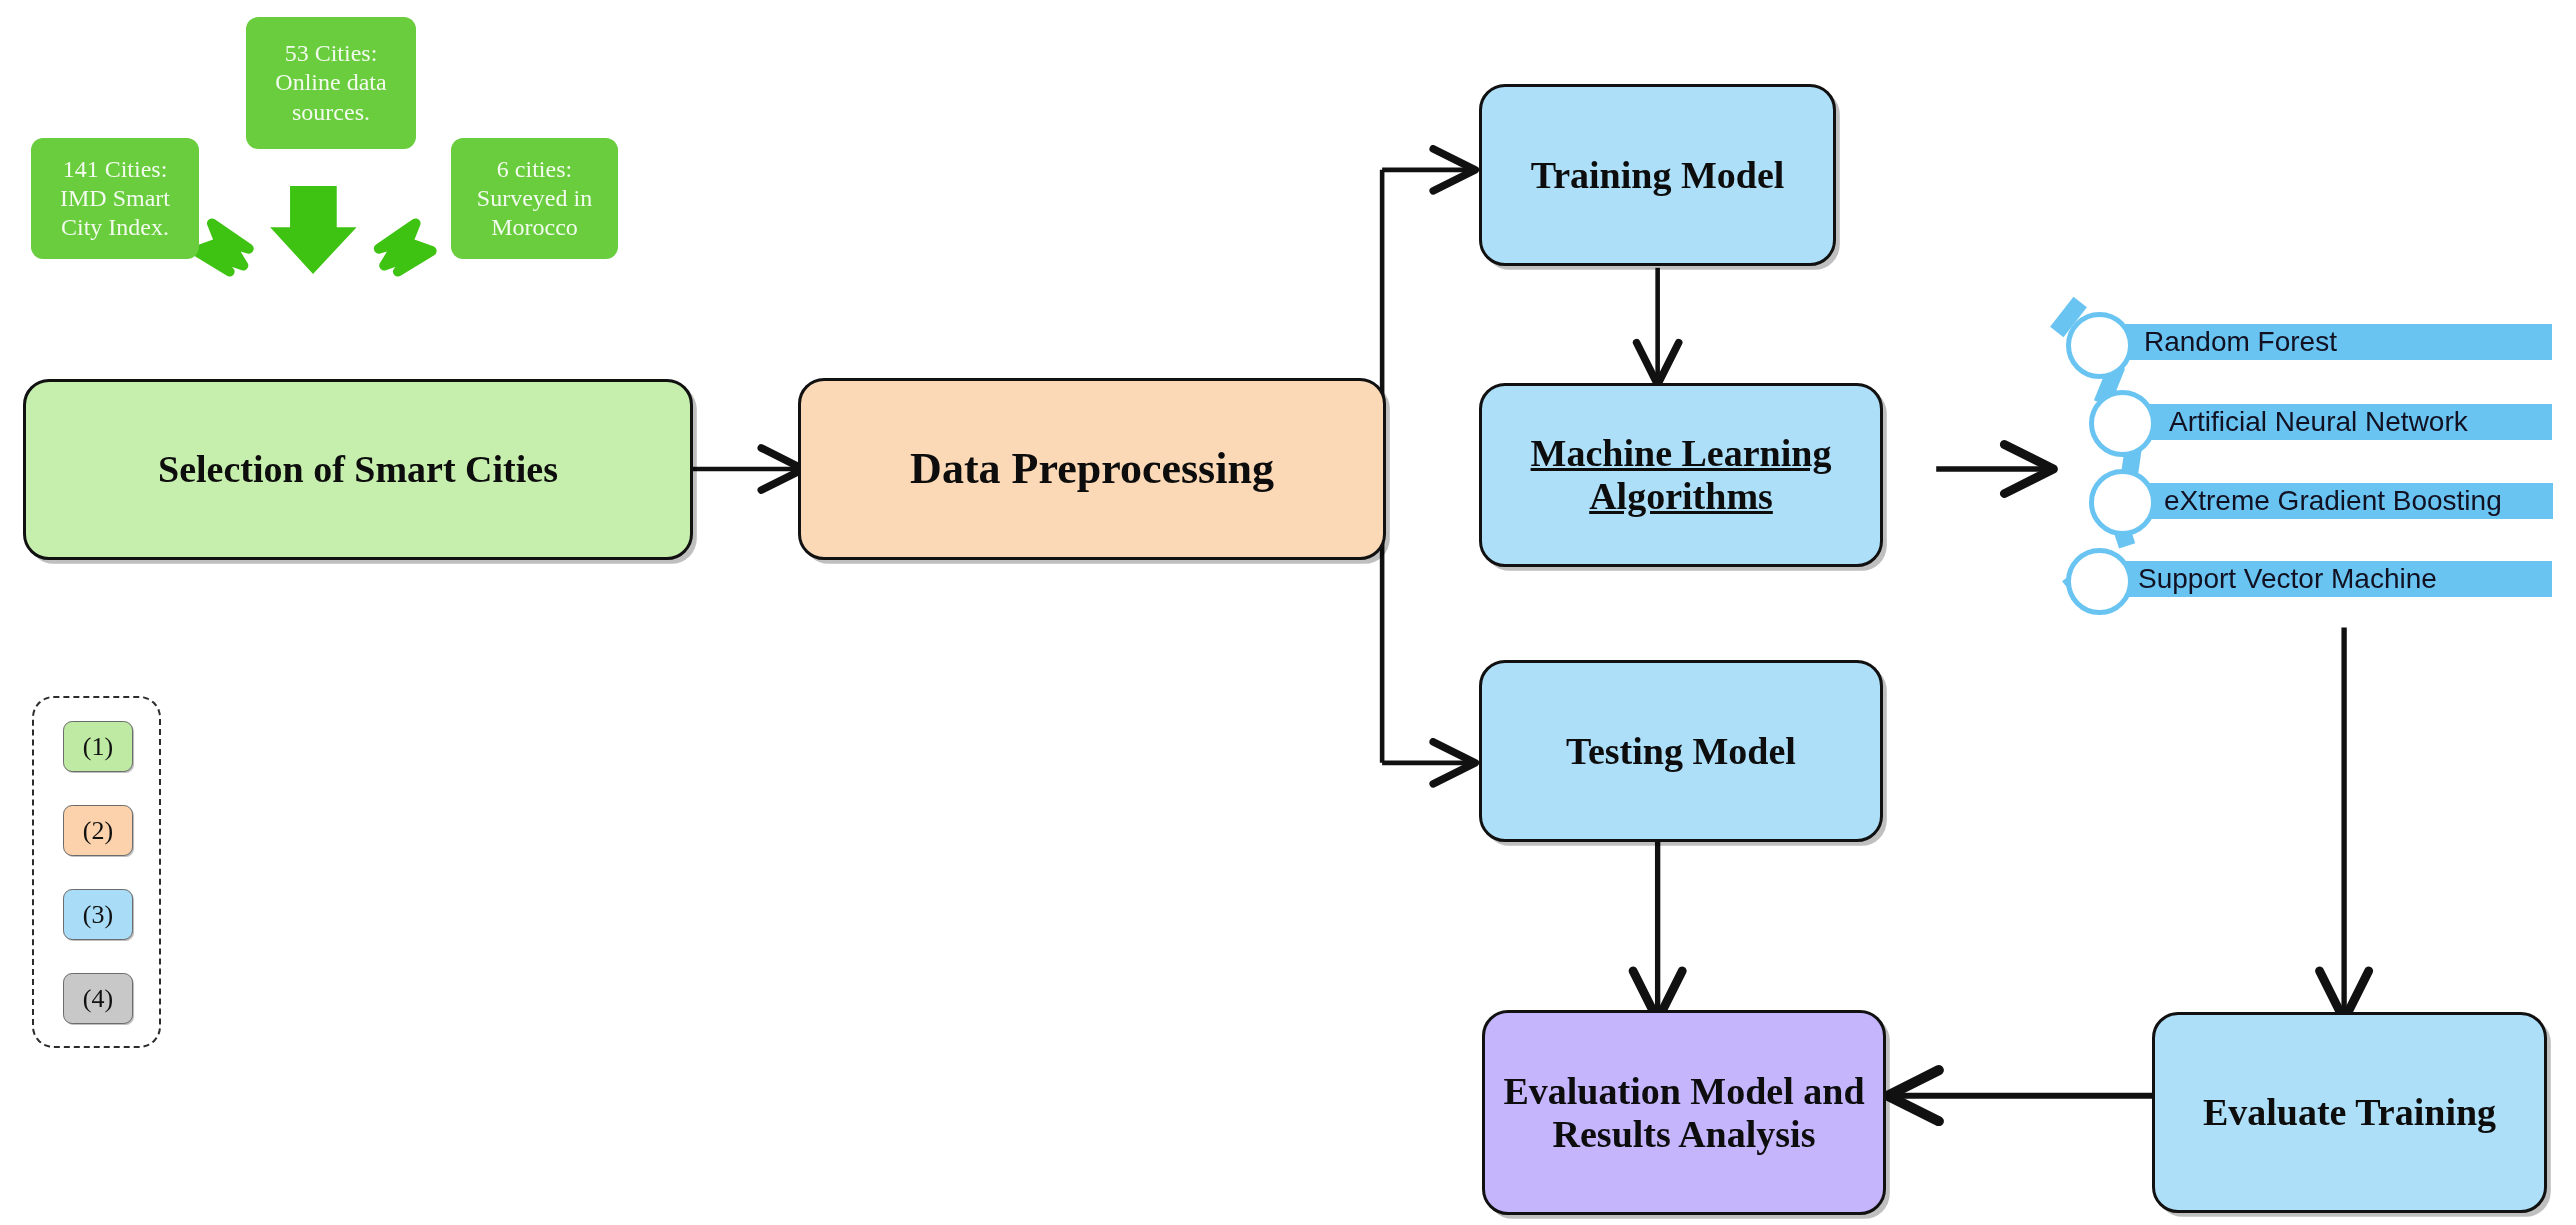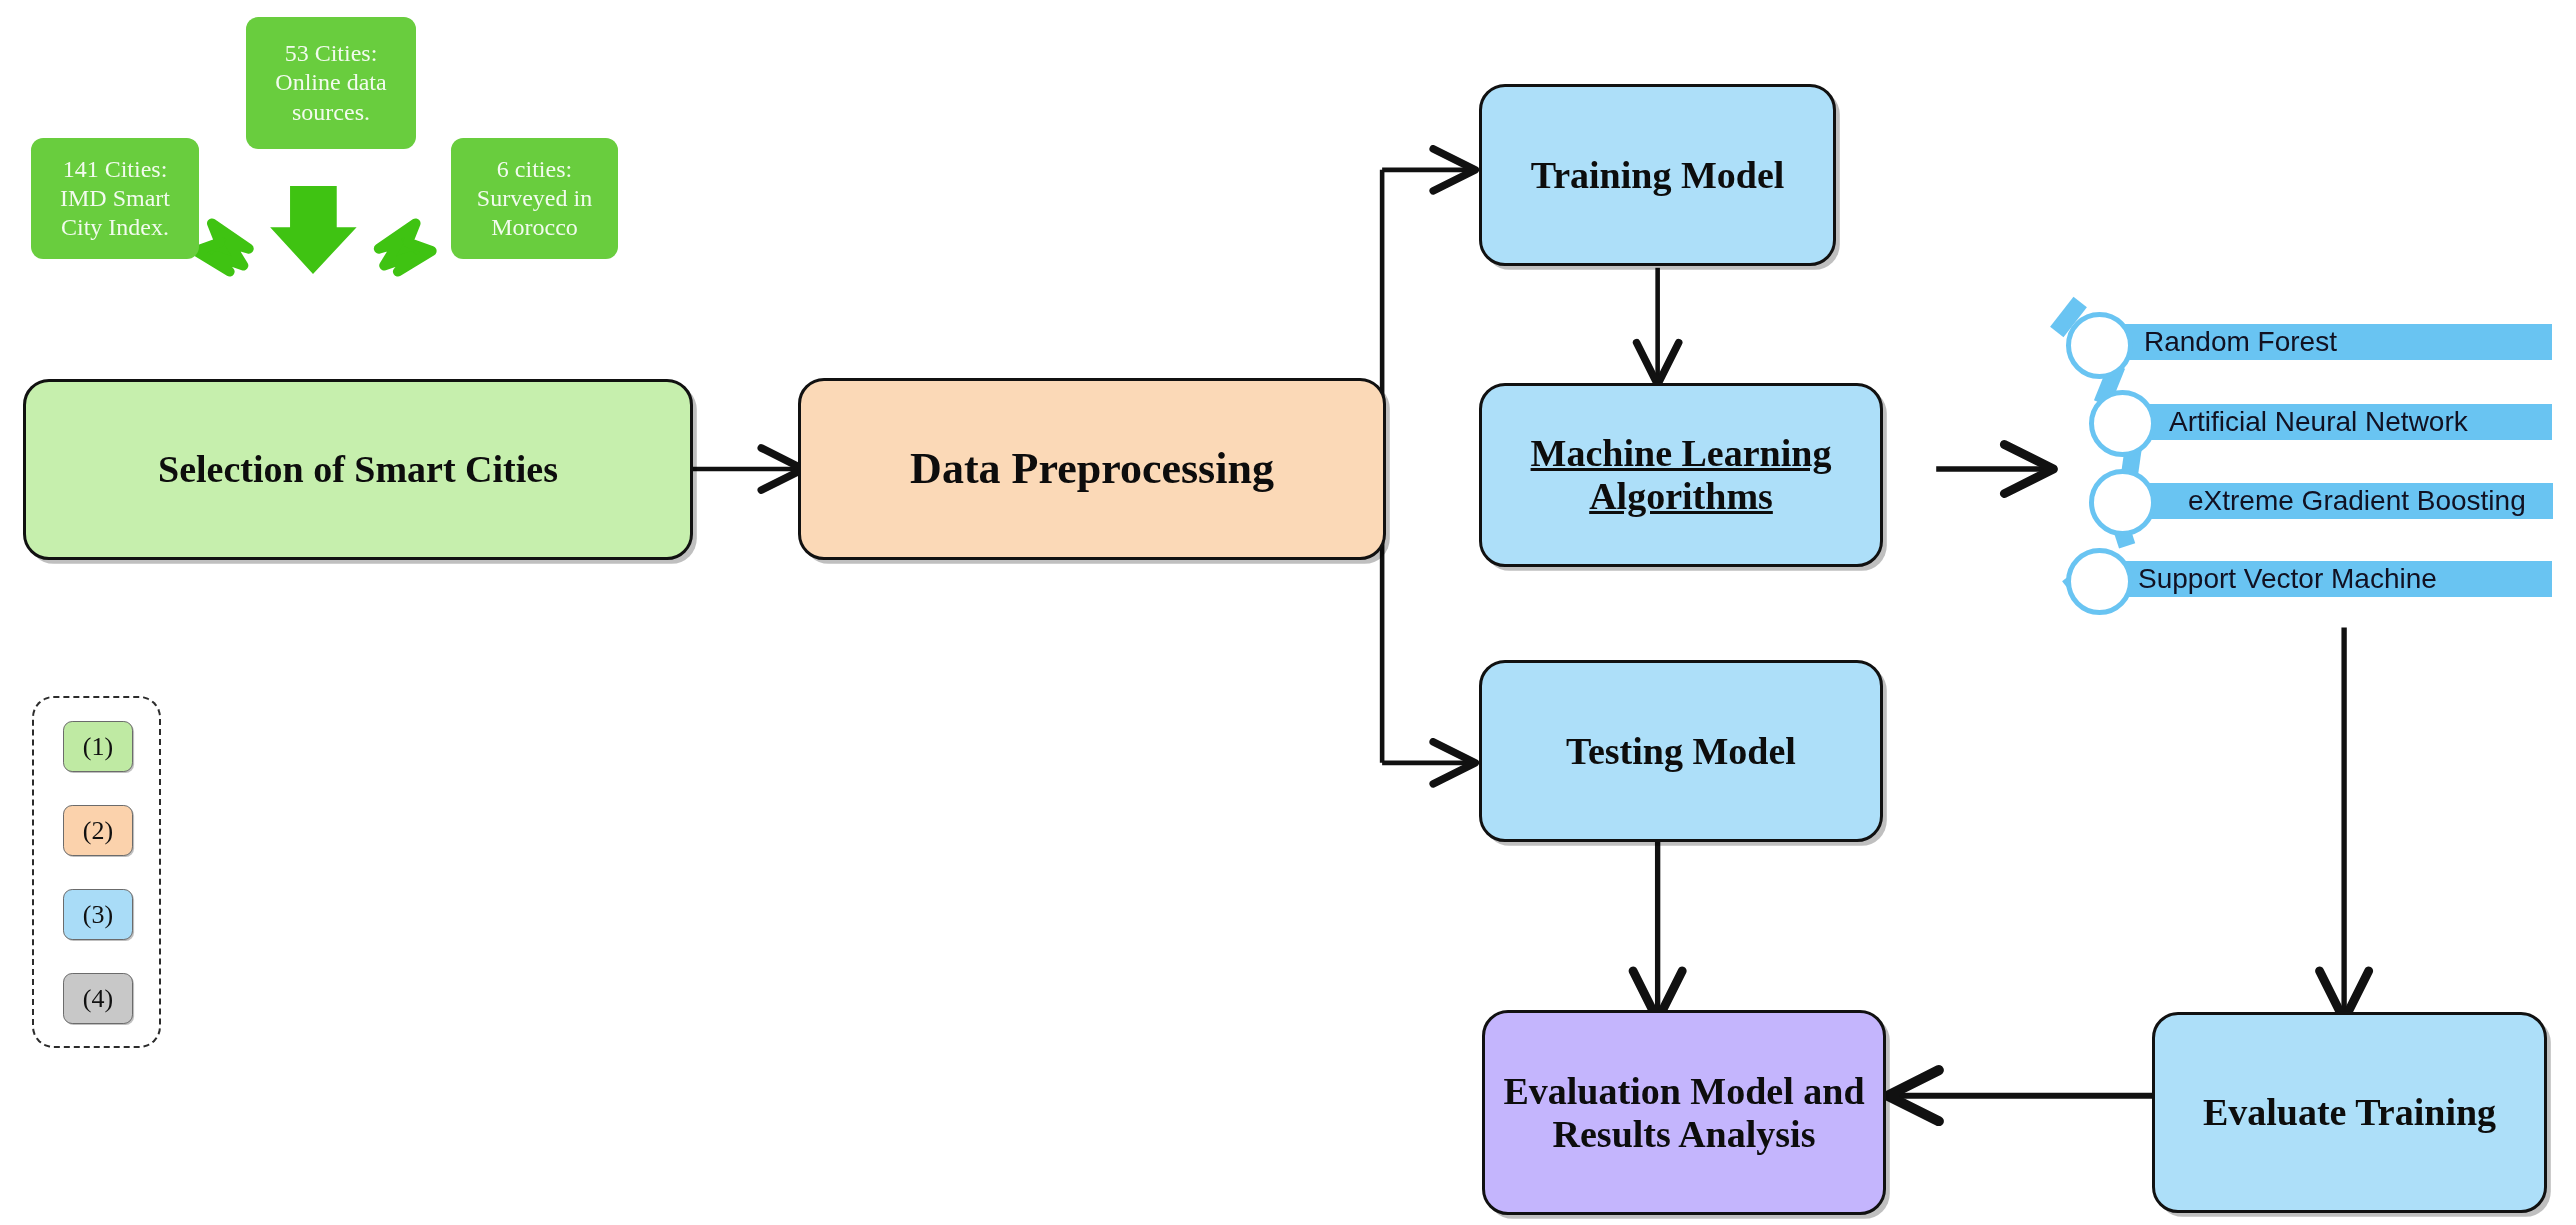--- a/index.html
+++ b/index.html
@@ -226,21 +226,21 @@
   <div class="algo-link" style="left:2112px; top:504px; width:17px; height:43px; transform:rotate(-18deg);"></div>
   <div class="algo-link" style="left:2072px; top:572px; width:17px; height:38px; transform:rotate(-38deg);"></div>
 
   <div class="algo-bar" style="left:2095px; top:324px; width:457px; height:36px; font-size:28px;">
     <span style="margin-left:49px;">Random Forest</span>
   </div>
   <div class="algo-bar" style="left:2120px; top:404px; width:432px; height:36px; font-size:28px;">
     <span style="margin-left:49px;">Artificial Neural Network</span>
   </div>
   <div class="algo-bar" style="left:2124px; top:483px; width:429px; height:36px; font-size:28px;">
-    <span style="margin-left:64px;">eXtreme Gradient Boosting</span>
+    <span style="margin-left:40px;">eXtreme Gradient Boosting</span>
   </div>
   <div class="algo-bar" style="left:2095px; top:561px; width:457px; height:36px; font-size:28px;">
     <span style="margin-left:43px;">Support Vector Machine</span>
   </div>
 
   <div class="algo-ring" style="left:2066px; top:312px; width:67px; height:67px;"></div>
   <div class="algo-ring" style="left:2089px; top:390px; width:67px; height:67px;"></div>
   <div class="algo-ring" style="left:2089px; top:469px; width:67px; height:67px;"></div>
   <div class="algo-ring" style="left:2066px; top:548px; width:67px; height:67px;"></div>
 

